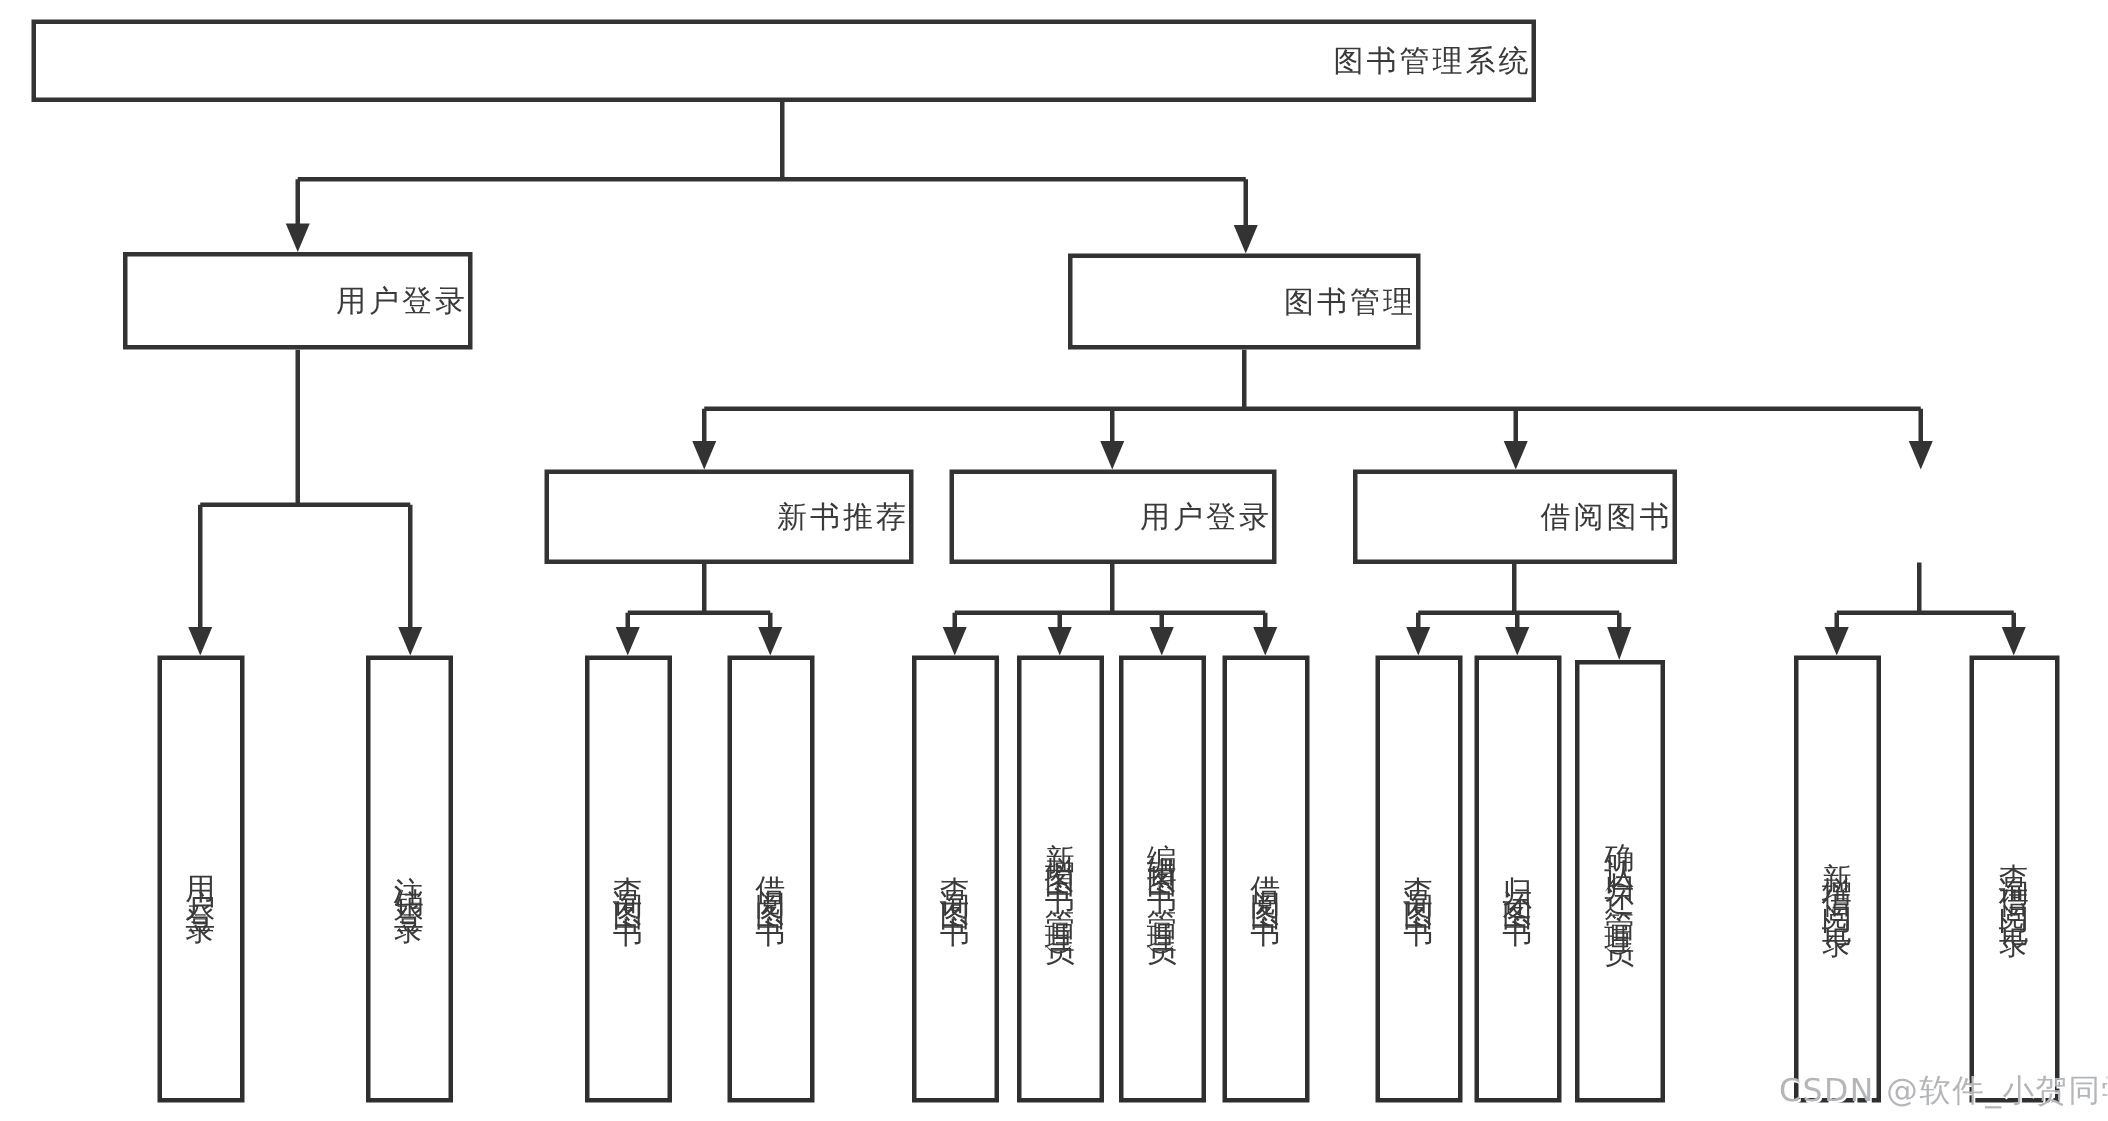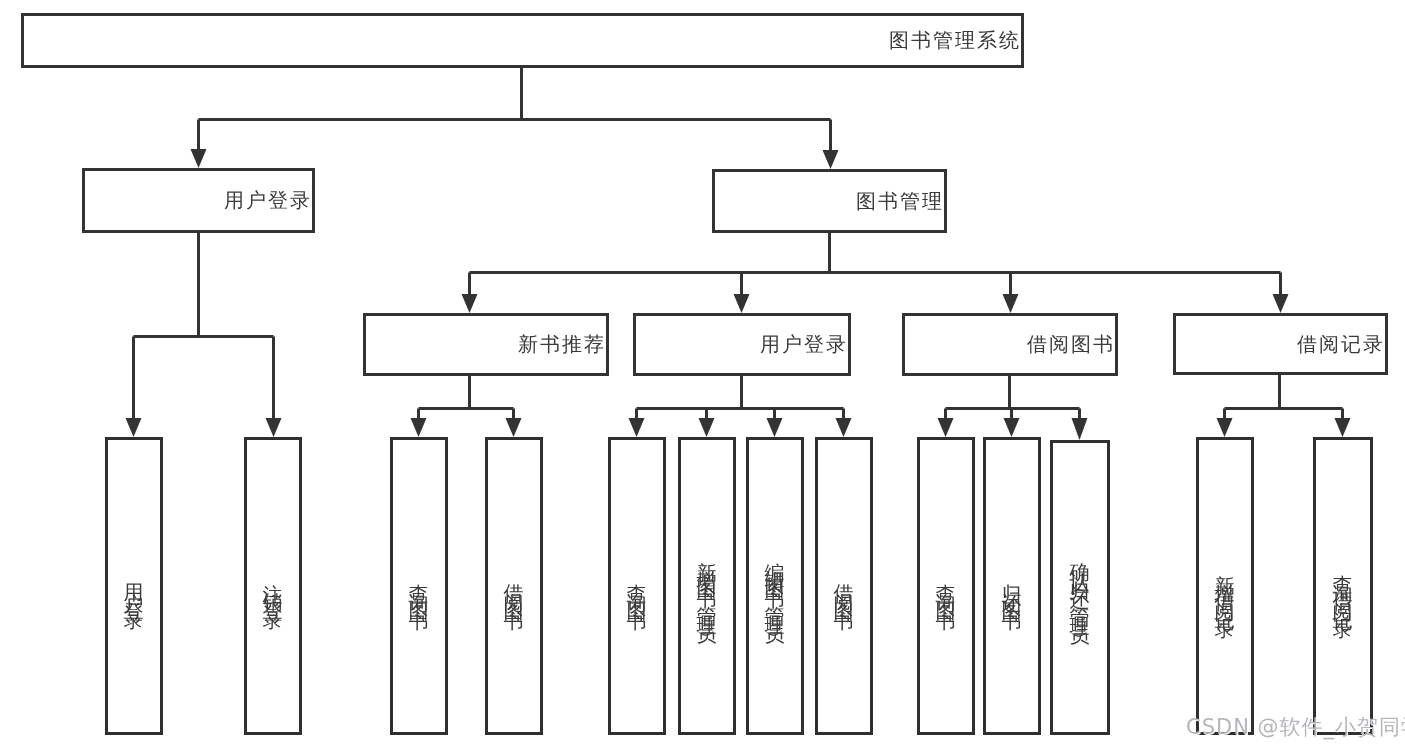--- a/index.html
+++ b/index.html
@@ -87,23 +87,20 @@
 
   <div class="node" style="left:363px;top:313px;width:246px;height:63px;">
     <span>新书推荐</span>
   </div>
   <div class="node" style="left:633px;top:313px;width:218px;height:63px;">
     <span>用户登录</span>
   </div>
   <div class="node" style="left:902px;top:313px;width:216px;height:63px;">
     <span>借阅图书</span>
   </div>
-  <div class="node" style="left:1173px;top:313px;width:215px;height:62px;">
-    <span>借阅记录</span>
-  </div>
 
   <div class="leaf" style="left:105px;top:437px;width:58px;height:298px;">
     <span class="vtext">用户登录</span>
   </div>
   <div class="leaf" style="left:244px;top:437px;width:58px;height:298px;">
     <span class="vtext">注销登录</span>
   </div>
 
   <div class="leaf" style="left:390px;top:437px;width:58px;height:298px;">
     <span class="vtext">查询图书</span>

